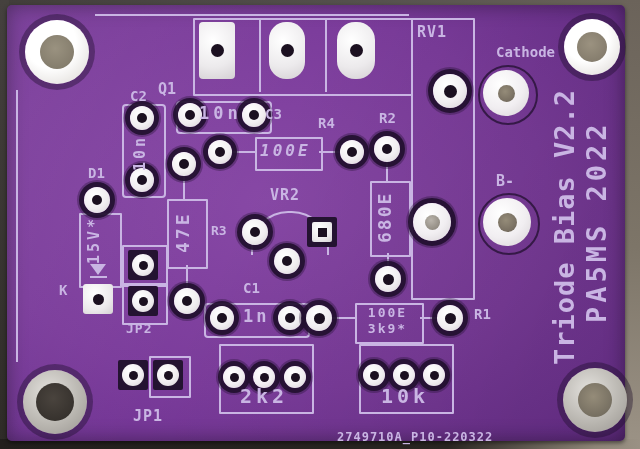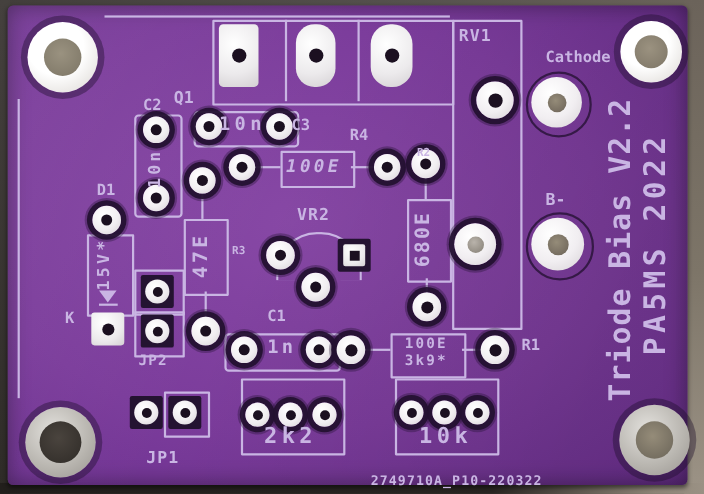--- a/index.html
+++ b/index.html
@@ -113,39 +113,39 @@
     <div class="silk ital" style="left:253px;top:138px;font-size:16px;letter-spacing:3px;">100E</div>
     <div class="line" style="left:224px;top:146px;width:24px;height:2px;"></div>
     <div class="line" style="left:312px;top:146px;width:22px;height:2px;"></div>
     <div class="pad" style="left:201px;top:135px;width:24px;height:24px;">
         <div class="hole" style="width:10px;height:10px;"></div>
       </div>
     <div class="pad" style="left:333px;top:135px;width:24px;height:24px;">
         <div class="hole" style="width:10px;height:10px;"></div>
       </div>
 
-    <div class="silk" style="left:372px;top:106px;font-size:10px;margin-top:24px;">R2</div>
+    <div class="silk" style="left:372px;top:106px;font-size:14px;">R2</div>
     <div class="pad" style="left:367px;top:131px;width:26px;height:26px;">
         <div class="hole" style="width:10px;height:10px;"></div>
       </div>
     <div class="line" style="left:379px;top:156px;width:2px;height:20px;"></div>
     <div class="box" style="left:363px;top:176px;width:37px;height:72px;"></div>
     <div class="silk vtext" style="left:369px;top:179px;width:26px;height:66px;font-size:18px;letter-spacing:2px;">680E</div>
     <div class="line" style="left:380px;top:248px;width:2px;height:15px;"></div>
     <div class="pad" style="left:368px;top:261px;width:26px;height:26px;">
         <div class="hole" style="width:11px;height:11px;"></div>
       </div>
 
     <div class="pad" style="left:165px;top:147px;width:24px;height:24px;">
         <div class="hole" style="width:10px;height:10px;"></div>
       </div>
     <div class="line" style="left:176px;top:169px;width:2px;height:25px;"></div>
     <div class="box" style="left:160px;top:194px;width:37px;height:66px;"></div>
     <div class="silk vtext" style="left:167px;top:198px;width:24px;height:58px;font-size:18px;letter-spacing:3px;">47E</div>
-    <div class="silk" style="left:204px;top:219px;font-size:10px;">R3</div>
+    <div class="silk" style="left:204px;top:219px;font-size:13px;">R3</div>
     <div class="line" style="left:179px;top:260px;width:2px;height:24px;"></div>
     <div class="pad" style="left:167px;top:283px;width:26px;height:26px;">
         <div class="hole" style="width:10px;height:10px;"></div>
       </div>
 
     <div class="silk" style="left:263px;top:183px;font-size:15px;letter-spacing:1px;">VR2</div>
     <div class="box" style="left:244px;top:206px;width:74px;height:42px;border-bottom:none;border-radius:37px 37px 0 0;"></div>
     <div class="pad" style="left:235px;top:214px;width:26px;height:26px;">
         <div class="hole" style="width:10px;height:10px;"></div>
       </div>

